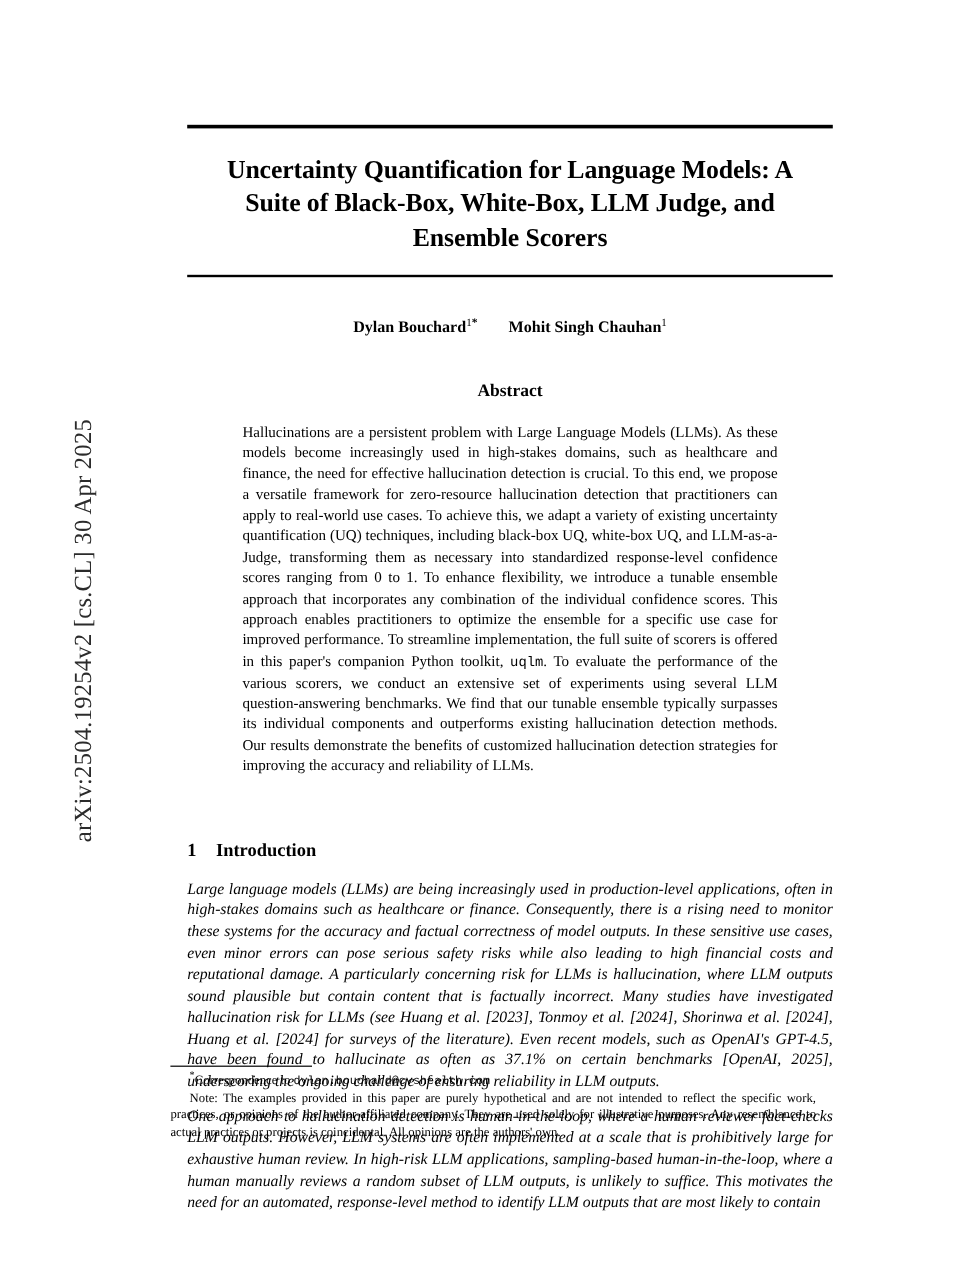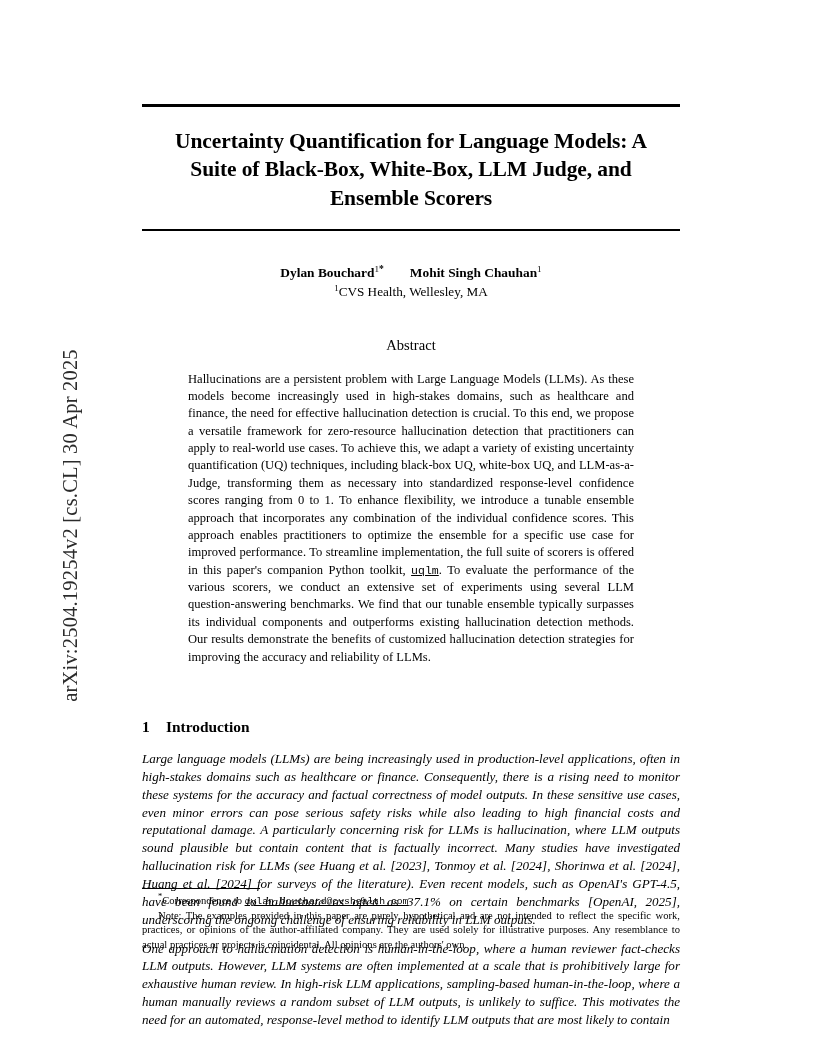--- a/index.html
+++ b/index.html
@@ -38,21 +38,21 @@
     font-family: "Liberation Serif", "DejaVu Serif", serif;
     font-size: 20.5px;
     letter-spacing: 0.2px;
     color: #2b2b2b;
     white-space: nowrap;
   }
 
   
   #content {
     position: absolute;
-    left: 142px;
+    left: 156px;
     top: 0;
     width: 538px;
   }
 
   .rule-thick {
     height: 3px;
     background: #000000;
     margin: 0;
   }
   .rule-thin {
@@ -109,21 +109,21 @@
 
   
   #abstract-section {
     margin-top: 37px;
     padding-left: 46px;
     padding-right: 46px;
   }
   #abstract-heading {
     text-align: center;
     font-size: 14.6px;
-    font-weight: normal;
+    font-weight: bold;
     margin-bottom: 17px;
   }
   #abstract-text {
     font-size: 12.55px;
     line-height: 1.385;
     text-align: justify;
     text-justify: inter-word;
     hyphens: none;
   }
 
@@ -145,21 +145,20 @@
     line-height: 1.365;
     text-align: justify;
     text-justify: inter-word;
     margin: 0 0 11px 0;
     hyphens: none;
     font-style: italic;
   }
   code, .mono {
     font-family: "Liberation Mono", "DejaVu Sans Mono", monospace;
     font-size: 0.92em;
-    text-decoration: underline;
   }
 
   
   #footnote-block {
     position: absolute;
     left: 142px;
     top: 888px;
     width: 538px;
   }
   #footnote-rule {
@@ -201,21 +200,20 @@
 
     <div id="title-block">
       <h1 id="paper-title">Uncertainty Quantification for Language Models: A Suite of Black-Box, White-Box, LLM Judge, and Ensemble Scorers</h1>
       <div class="rule-thin"></div>
     </div>
 
     <div id="authors-block">
       <div class="author-row">
         <span class="author-name"><span>Dylan Bouchard</span><sup>1</sup><span class="star">*</span></span><span class="author-gap"></span><span class="author-name"><span>Mohit Singh Chauhan</span><sup>1</sup></span>
       </div>
-      <div class="affiliation"><sup>1</sup><span>CVS Health, Wellesley, MA</span></div>
     </div>
 
     <div id="abstract-section">
       <div id="abstract-heading">Abstract</div>
       <div id="abstract-text"><span>Hallucinations are a persistent problem with Large Language Models (LLMs). As these models become increasingly used in high-stakes domains, such as healthcare and finance, the need for effective hallucination detection is crucial. To this end, we propose a versatile framework for zero-resource hallucination detection that practitioners can apply to real-world use cases. To achieve this, we adapt a variety of existing uncertainty quantification (UQ) techniques, including black-box UQ, white-box UQ, and LLM-as-a-Judge, transforming them as necessary into standardized response-level confidence scores ranging from 0 to 1. To enhance flexibility, we introduce a tunable ensemble approach that incorporates any combination of the individual confidence scores. This approach enables practitioners to optimize the ensemble for a specific use case for improved performance. To streamline implementation, the full suite of scorers is offered in this paper's companion Python toolkit, </span><code>uqlm</code><span>. To evaluate the performance of the various scorers, we conduct an extensive set of experiments using several LLM question-answering benchmarks. We find that our tunable ensemble typically surpasses its individual components and outperforms existing hallucination detection methods. Our results demonstrate the benefits of customized hallucination detection strategies for improving the accuracy and reliability of LLMs.</span></div>
     </div>
 
     <div id="intro-section">
       <div class="section-heading"><span class="sec-num">1</span><span>Introduction</span></div>
       <p class="body-par">Large language models (LLMs) are being increasingly used in production-level applications, often in high-stakes domains such as healthcare or finance. Consequently, there is a rising need to monitor these systems for the accuracy and factual correctness of model outputs. In these sensitive use cases, even minor errors can pose serious safety risks while also leading to high financial costs and reputational damage. A particularly concerning risk for LLMs is hallucination, where LLM outputs sound plausible but contain content that is factually incorrect. Many studies have investigated hallucination risk for LLMs (see Huang et al. [2023], Tonmoy et al. [2024], Shorinwa et al. [2024], Huang et al. [2024] for surveys of the literature). Even recent models, such as OpenAI's GPT-4.5, have been found to hallucinate as often as 37.1% on certain benchmarks [OpenAI, 2025], underscoring the ongoing challenge of ensuring reliability in LLM outputs.</p>

